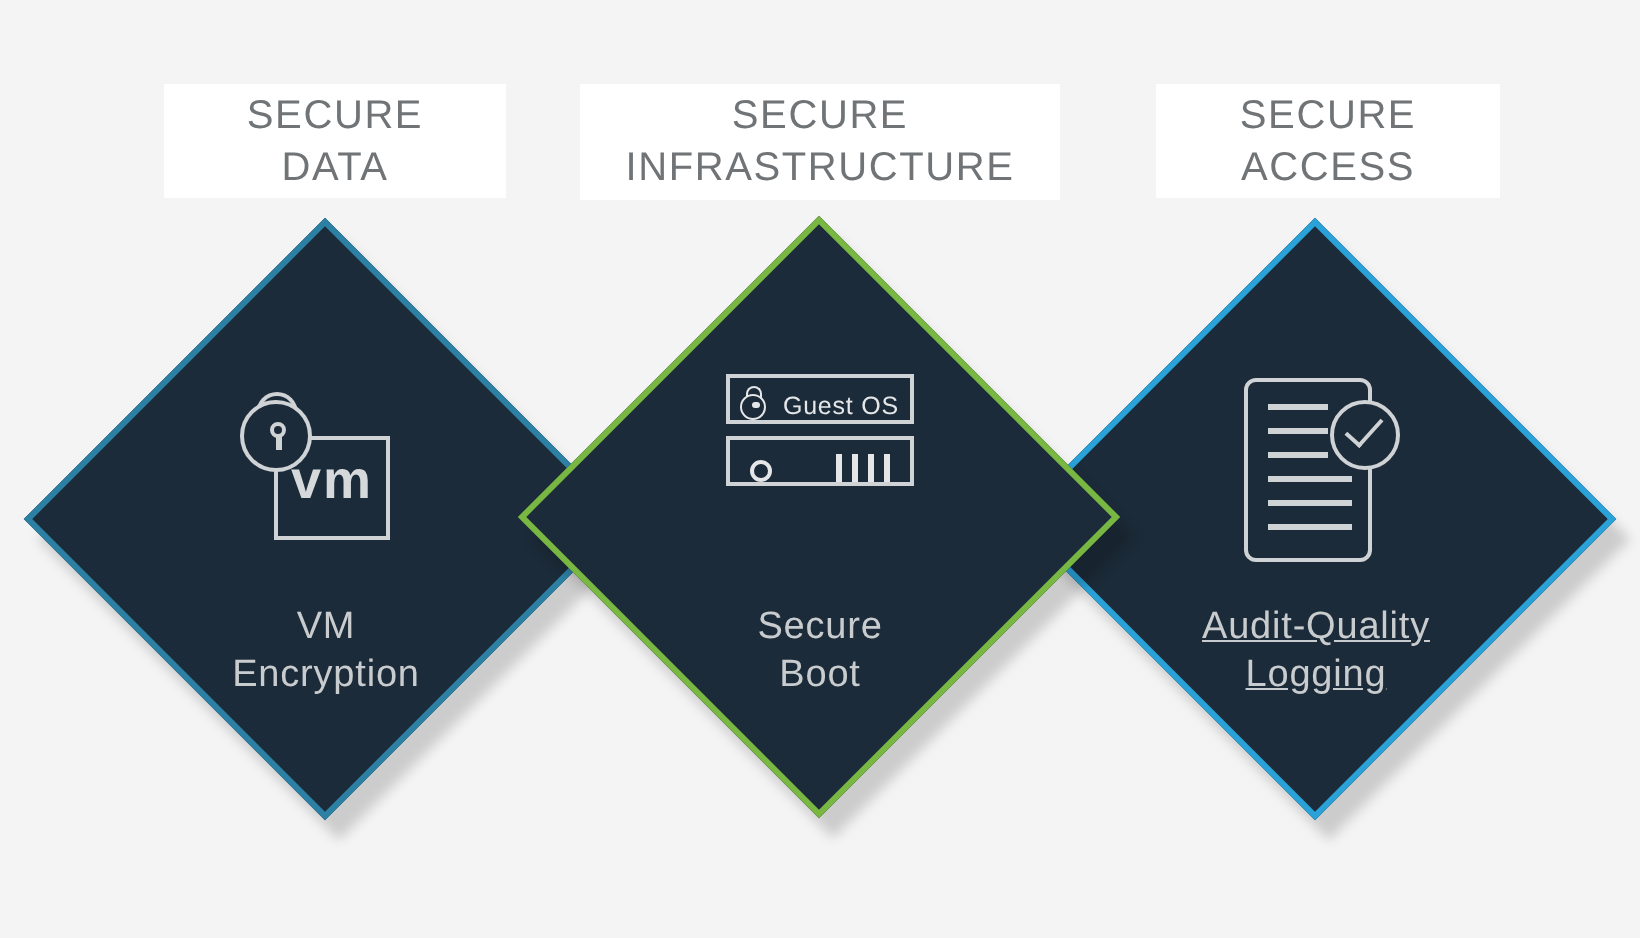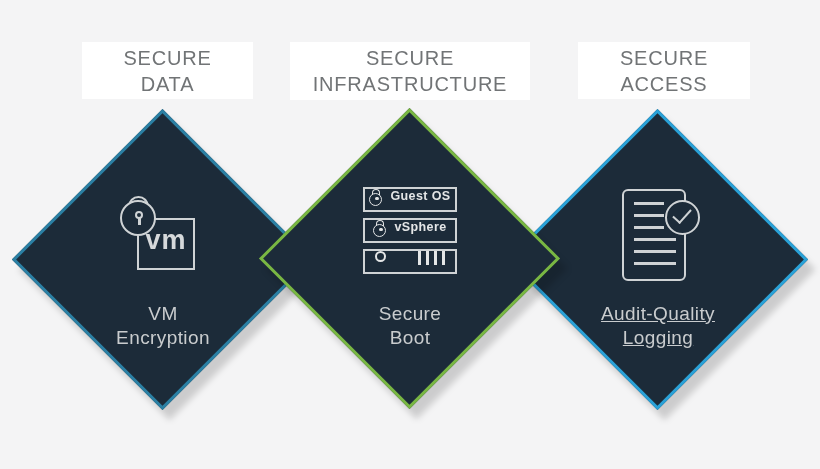--- a/index.html
+++ b/index.html
@@ -84,22 +84,22 @@
   .vmlock .keyhole-stem {
     position: absolute; left: 16px; top: 16px; width: 2.5px; height: 7px;
     background: #cfd3d5;
   }
 
   
   .stack { left: 363px; top: 187px; width: 94px; }
   .srow {
     width: 94px; height: 25px; margin-bottom: 6px;
     border: 2px solid #cfd3d5;
-    display: flex; align-items: flex-start; justify-content: center; gap: 8px;
-    color: #e4e6e7; font-size: 12.5px; letter-spacing: 0.4px; font-weight: bold;
+    display: flex; align-items: flex-end; justify-content: center; gap: 8px;
+    color: #e4e6e7; font-size: 12.5px; letter-spacing: 0.4px;
   }
   .mini-lock { position: relative; width: 13px; height: 17px; flex: 0 0 auto; }
   .mini-lock .msh {
     position: absolute; left: 2.8px; top: 0; width: 7.5px; height: 9px;
     border: 1.7px solid #e4e6e7; border-bottom: none; border-radius: 4px 4px 0 0;
   }
   .mini-lock .mbd {
     position: absolute; left: 0; bottom: 0; width: 13px; height: 13px;
     border-radius: 50%; border: 1.7px solid #e4e6e7; background: #1c2b39;
   }
@@ -174,29 +174,20 @@
   <div class="content stack">
     <div class="srow">
       <span class="mini-lock">
         <span class="msh"></span>
           <span class="mbd">
             <span class="mdot"></span>
           </span>
       </span>
       <span>Guest OS</span>
     </div>
-    <div class="srow">
-      <span class="mini-lock">
-        <span class="msh"></span>
-          <span class="mbd">
-            <span class="mdot"></span>
-          </span>
-      </span>
-      <span>vSphere</span>
-    </div>
     <div class="srow drive">
       <span class="drive-led"></span>
       <span class="drive-slots">
         <i></i>
           <i></i>
           <i></i>
           <i></i>
       </span>
     </div>
   </div>

